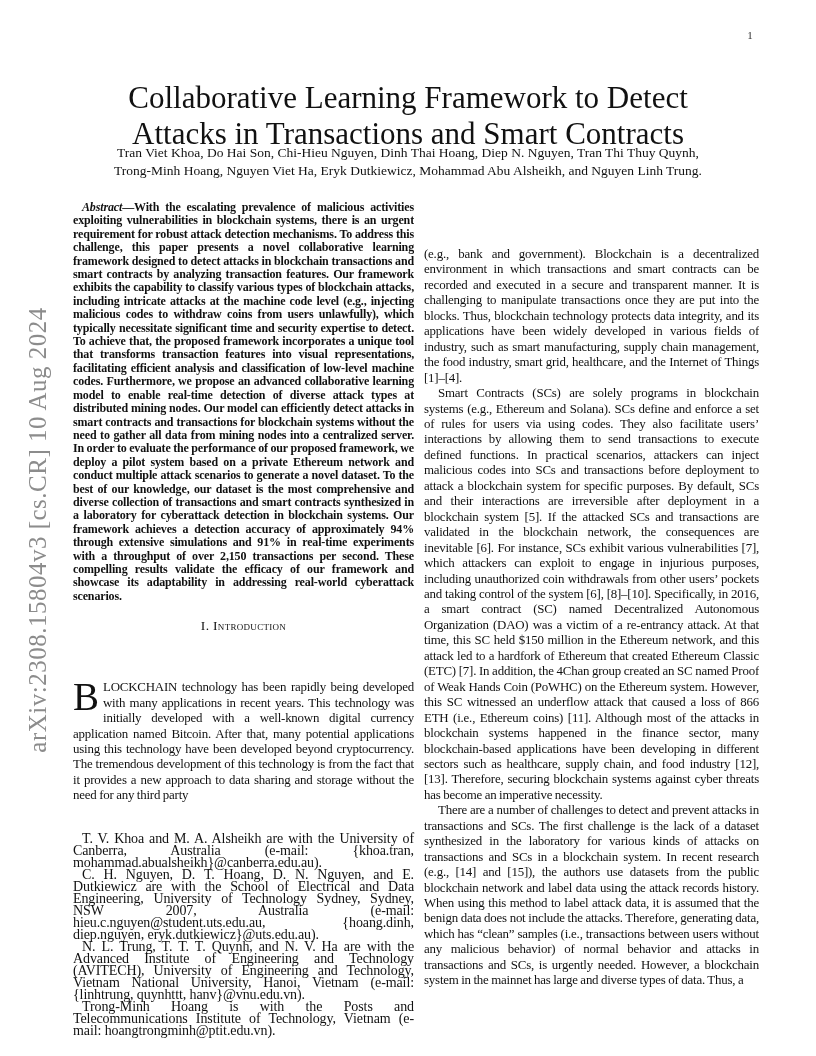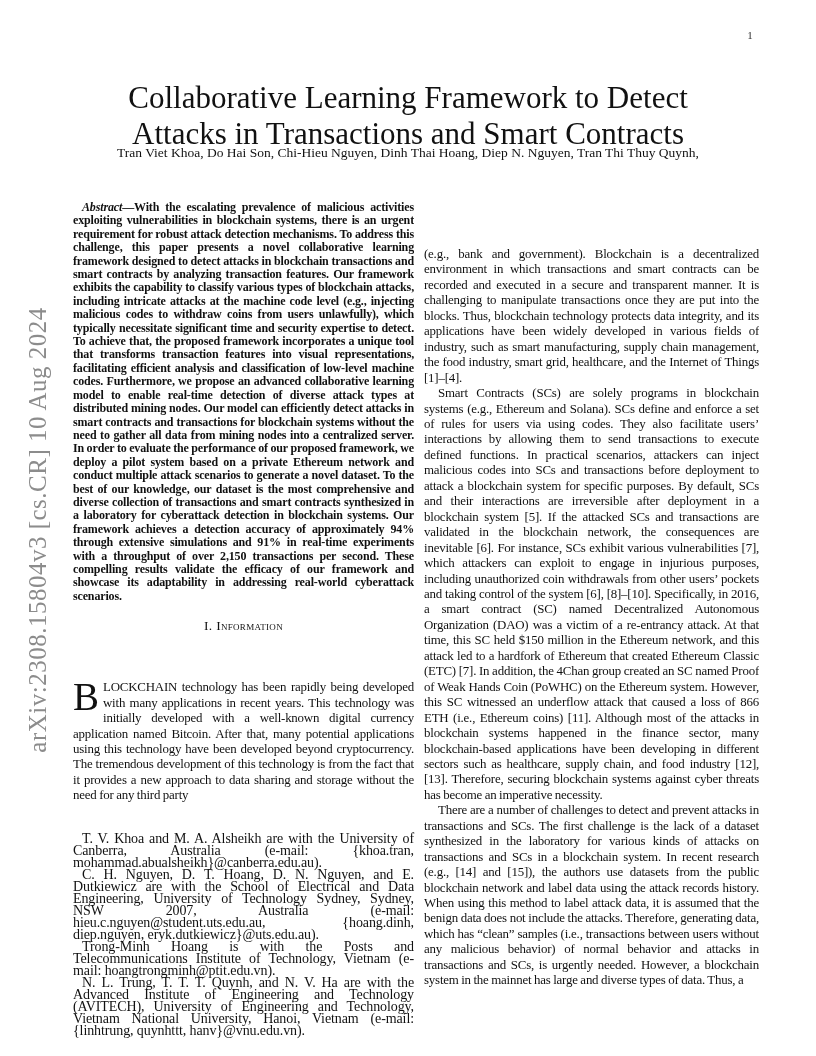--- a/index.html
+++ b/index.html
@@ -69,36 +69,37 @@
 <div class="page">
 
   <div class="page-number">1</div>
 
   <div class="watermark">arXiv:2308.15804v3  [cs.CR]  10 Aug 2024</div>
 
   <h1 class="title">Collaborative Learning Framework to Detect Attacks in Transactions and Smart Contracts</h1>
 
   <div class="authors">
     <span>Tran Viet Khoa, Do Hai Son, Chi-Hieu Nguyen, Dinh Thai Hoang, Diep N. Nguyen, Tran Thi Thuy Quynh,</span><br>
+    <span>Trong-Minh Hoang, Nguyen Viet Ha, Eryk Dutkiewicz, Mohammad Abu Alsheikh, and Nguyen Linh Trung.</span>
   </div>
 
   <div class="col col-left">
     <p class="abstract"><span class="lead-label">Abstract</span><span>—</span><span>With the escalating prevalence of malicious activities exploiting vulnerabilities in blockchain systems, there is an urgent requirement for robust attack detection mechanisms. To address this challenge, this paper presents a novel collaborative learning framework designed to detect attacks in blockchain transactions and smart contracts by analyzing transaction features. Our framework exhibits the capability to classify various types of blockchain attacks, including intricate attacks at the machine code level (e.g., injecting malicious codes to withdraw coins from users unlawfully), which typically necessitate significant time and security expertise to detect. To achieve that, the proposed framework incorporates a unique tool that transforms transaction features into visual representations, facilitating efficient analysis and classification of low-level machine codes. Furthermore, we propose an advanced collaborative learning model to enable real-time detection of diverse attack types at distributed mining nodes. Our model can efficiently detect attacks in smart contracts and transactions for blockchain systems without the need to gather all data from mining nodes into a centralized server. In order to evaluate the performance of our proposed framework, we deploy a pilot system based on a private Ethereum network and conduct multiple attack scenarios to generate a novel dataset. To the best of our knowledge, our dataset is the most comprehensive and diverse collection of transactions and smart contracts synthesized in a laboratory for cyberattack detection in blockchain systems. Our framework achieves a detection accuracy of approximately 94% through extensive simulations and 91% in real-time experiments with a throughput of over 2,150 transactions per second. These compelling results validate the efficacy of our framework and showcase its adaptability in addressing real-world cyberattack scenarios.</span></p>
 
 
-    <h2 class="section-heading"><span>I.</span>&nbsp;<span class="sc">Information</span></h2>
+    <h2 class="section-heading"><span>I.</span>&nbsp;<span class="sc">Introduction</span></h2>
 
     <p class="body-par nopindent"><span class="dropcap">B</span><span>LOCKCHAIN technology has been rapidly being developed with many applications in recent years. This technology was initially developed with a well-known digital currency application named Bitcoin. After that, many potential applications using this technology have been developed beyond cryptocurrency. The tremendous development of this technology is from the fact that it provides a new approach to data sharing and storage without the need for any third party</span></p>
   </div>
 
   <div class="footnotes">
     <p>T. V. Khoa and M. A. Alsheikh are with the University of Canberra, Australia (e-mail: {khoa.tran, mohammad.abualsheikh}@canberra.edu.au).</p>
     <p>C. H. Nguyen, D. T. Hoang, D. N. Nguyen, and E. Dutkiewicz are with the School of Electrical and Data Engineering, University of Technology Sydney, Sydney, NSW 2007, Australia (e-mail: hieu.c.nguyen@student.uts.edu.au, {hoang.dinh, diep.nguyen, eryk.dutkiewicz}@uts.edu.au).</p>
+    <p>N. L. Trung, T. T. T. Quynh, and N. V. Ha are with the Advanced Institute of Engineering and Technology (AVITECH), University of Engineering and Technology, Vietnam National University, Hanoi, Vietnam (e-mail: {linhtrung, quynhttt, hanv}@vnu.edu.vn).</p>
     <p>Trong-Minh Hoang is with the Posts and Telecommunications Institute of Technology, Vietnam (e-mail: hoangtrongminh@ptit.edu.vn).</p>
-    <p>N. L. Trung, T. T. T. Quynh, and N. V. Ha are with the Advanced Institute of Engineering and Technology (AVITECH), University of Engineering and Technology, Vietnam National University, Hanoi, Vietnam (e-mail: {linhtrung, quynhttt, hanv}@vnu.edu.vn).</p>
   </div>
 
   <div class="col col-right">
     <p class="body-par nopindent">(e.g., bank and government). Blockchain is a decentralized environment in which transactions and smart contracts can be recorded and executed in a secure and transparent manner. It is challenging to manipulate transactions once they are put into the blocks. Thus, blockchain technology protects data integrity, and its applications have been widely developed in various fields of industry, such as smart manufacturing, supply chain management, the food industry, smart grid, healthcare, and the Internet of Things [1]–[4].</p>
     <p class="body-par">Smart Contracts (SCs) are solely programs in blockchain systems (e.g., Ethereum and Solana). SCs define and enforce a set of rules for users via using codes. They also facilitate users’ interactions by allowing them to send transactions to execute defined functions. In practical scenarios, attackers can inject malicious codes into SCs and transactions before deployment to attack a blockchain system for specific purposes. By default, SCs and their interactions are irreversible after deployment in a blockchain system [5]. If the attacked SCs and transactions are validated in the blockchain network, the consequences are inevitable [6]. For instance, SCs exhibit various vulnerabilities [7], which attackers can exploit to engage in injurious purposes, including unauthorized coin withdrawals from other users’ pockets and taking control of the system [6], [8]–[10]. Specifically, in 2016, a smart contract (SC) named Decentralized Autonomous Organization (DAO) was a victim of a re-entrancy attack. At that time, this SC held $150 million in the Ethereum network, and this attack led to a hardfork of Ethereum that created Ethereum Classic (ETC) [7]. In addition, the 4Chan group created an SC named Proof of Weak Hands Coin (PoWHC) on the Ethereum system. However, this SC witnessed an underflow attack that caused a loss of 866 ETH (i.e., Ethereum coins) [11]. Although most of the attacks in blockchain systems happened in the finance sector, many blockchain-based applications have been developing in different sectors such as healthcare, supply chain, and food industry [12], [13]. Therefore, securing blockchain systems against cyber threats has become an imperative necessity.</p>
     <p class="body-par">There are a number of challenges to detect and prevent attacks in transactions and SCs. The first challenge is the lack of a dataset synthesized in the laboratory for various kinds of attacks on transactions and SCs in a blockchain system. In recent research (e.g., [14] and [15]), the authors use datasets from the public blockchain network and label data using the attack records history. When using this method to label attack data, it is assumed that the benign data does not include the attacks. Therefore, generating data, which has “clean” samples (i.e., transactions between users without any malicious behavior) of normal behavior and attacks in transactions and SCs, is urgently needed. However, a blockchain system in the mainnet has large and diverse types of data. Thus, a</p>
   </div>
 
 </div>
 

